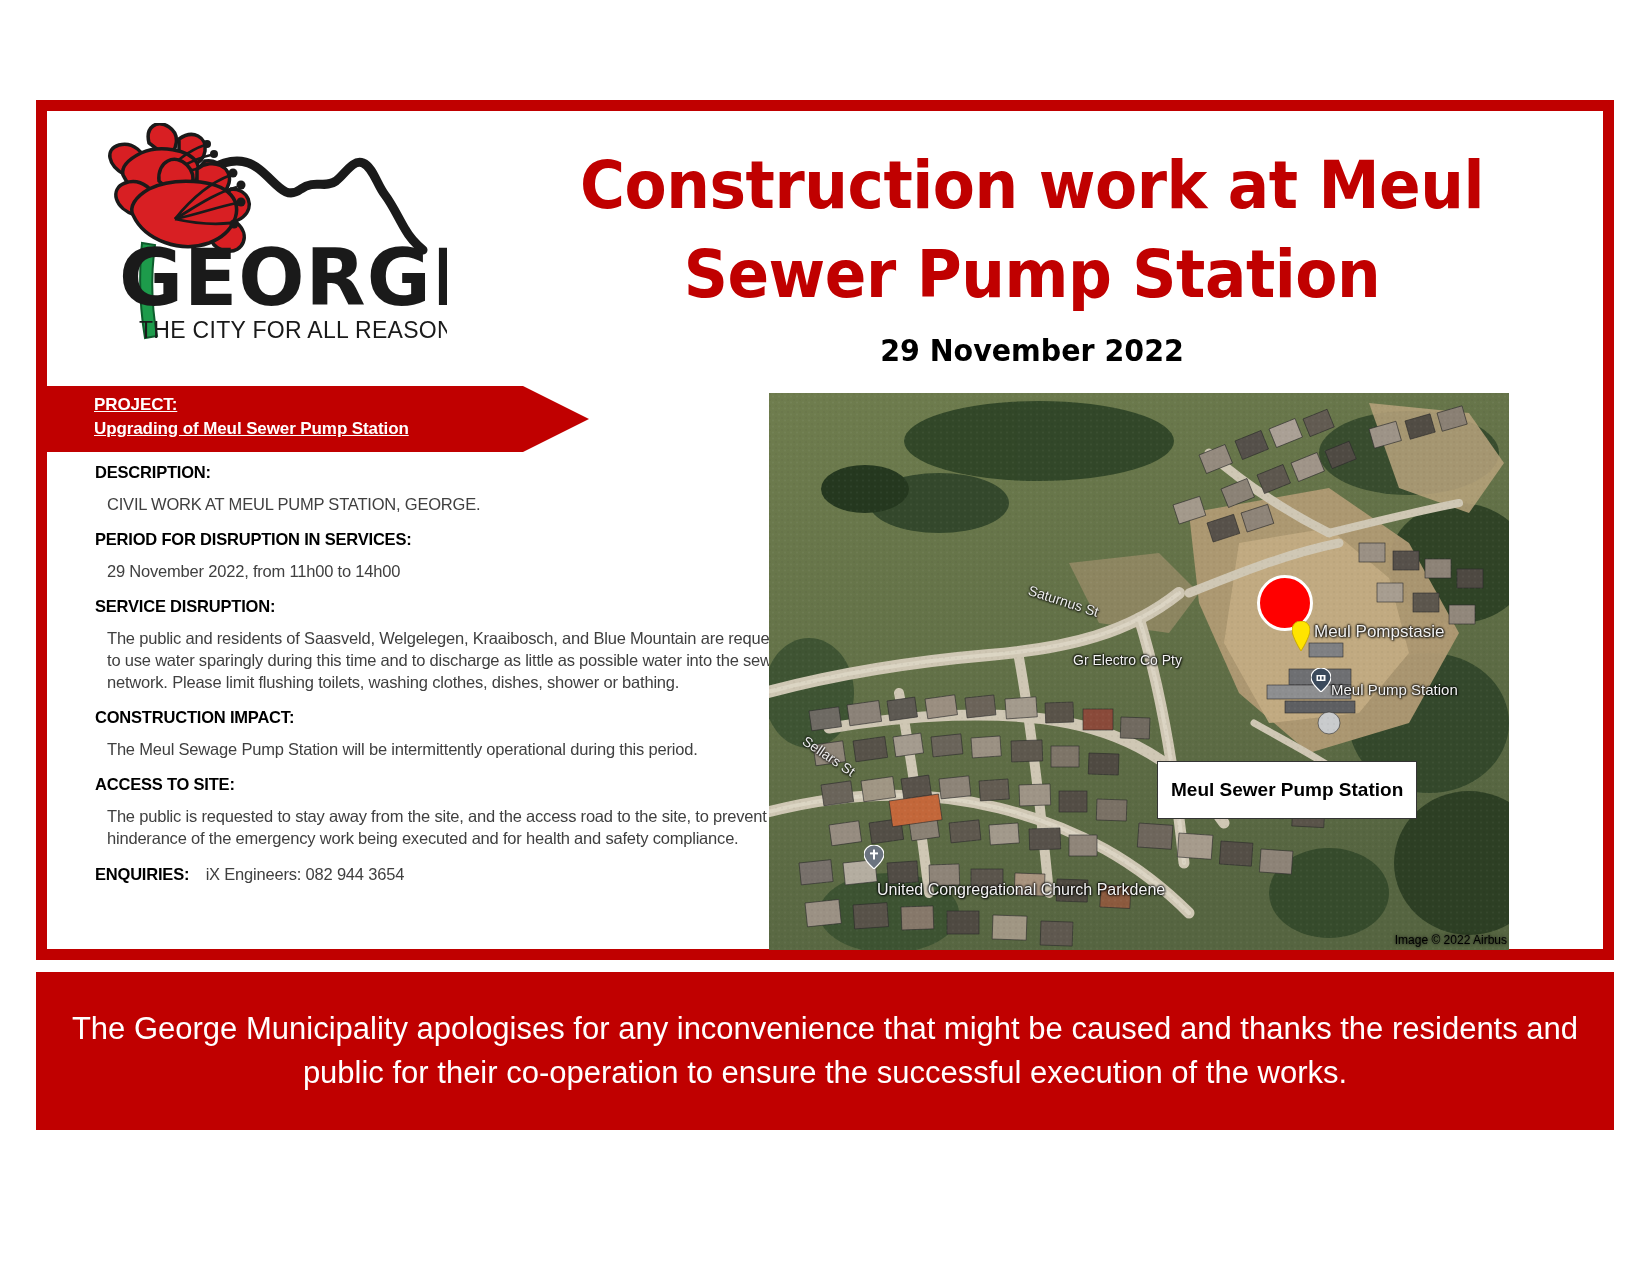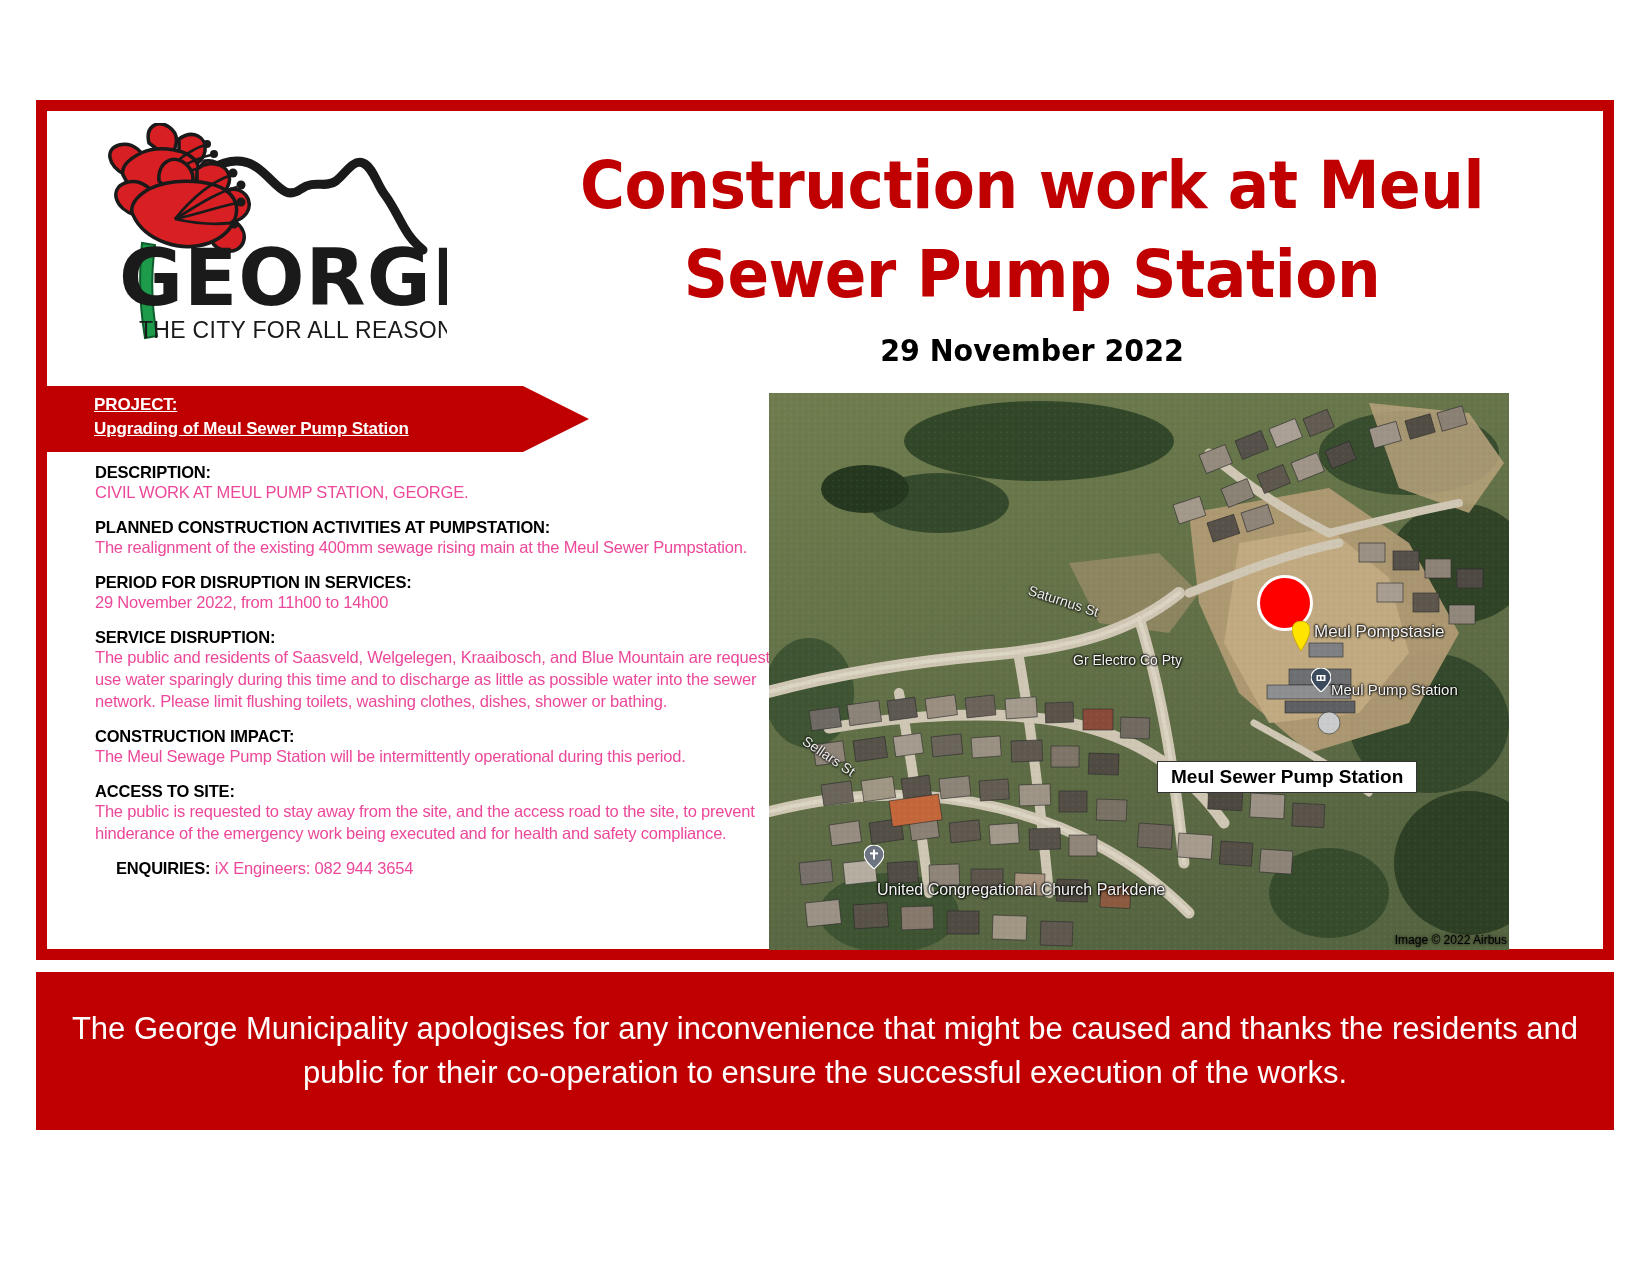--- a/index.html
+++ b/index.html
@@ -73,27 +73,27 @@
     width:718px;
   }
   .sec{margin-bottom:14px;}
   .sec h4{
     margin:0;
     font-size:16.5px;font-weight:bold;color:#000;
     font-family:"Liberation Sans",sans-serif;
     letter-spacing:-0.2px;
   }
   .sec p{
-    margin:0;
-    font-size:16.5px;color:#ec4899;line-height:1.33;
+    margin:12px;
+    font-size:16.5px;color:#404040;line-height:1.33;
     font-family:"Liberation Sans",sans-serif;
     letter-spacing:-0.2px;
   }
   .sec.inline p{display:inline;}
-  .sec.inline h4{display:inline;margin-left:21px;}
+  .sec.inline h4{display:inline;}
 
   
   .map-wrap{
     position:absolute;left:722px;top:282px;
     width:740px;height:557px;
     overflow:hidden;
     background:#5d6a46;
   }
   .map-canvas{position:absolute;inset:0;}
   .map-canvas svg{display:block;}
@@ -125,21 +125,21 @@
   .pin-yellow{
     position:absolute;width:18px;height:30px;
   }
   .poi-dot{
     position:absolute;width:20px;height:24px;
   }
   .callout{
     position:absolute;
     background:#ffffff;
     border:1px solid #333;
-    padding:4px 13px;
+    padding:17px 13px;
     font-family:"Liberation Sans",sans-serif;
     font-weight:bold;
     font-size:19px;
     color:#000;
     white-space:nowrap;
   }
   .attribution{
     position:absolute;right:2px;bottom:3px;
     color:#000000;font-size:12px;
     font-family:"Liberation Sans",sans-serif;
@@ -237,24 +237,20 @@
     <div>Upgrading of Meul Sewer Pump Station</div>
   </div>
 
   <div class="body-col">
 
     <div class="sec">
       <h4>DESCRIPTION:</h4>
       <p>CIVIL WORK AT MEUL PUMP STATION, GEORGE.</p>
     </div>
 
-    <div class="sec">
-      <h4>PLANNED CONSTRUCTION ACTIVITIES AT PUMPSTATION:</h4>
-      <p>The realignment of the existing 400mm sewage rising main at the Meul Sewer Pumpstation.</p>
-    </div>
 
     <div class="sec">
       <h4>PERIOD FOR DISRUPTION IN SERVICES:</h4>
       <p>29 November 2022, from 11h00 to 14h00</p>
     </div>
 
     <div class="sec">
       <h4>SERVICE DISRUPTION:</h4>
       <p>The public and residents of Saasveld, Welgelegen, Kraaibosch, and Blue Mountain are requested to use water sparingly during this time and to discharge as little as possible water into the sewer network. Please limit flushing toilets, washing clothes, dishes, shower or bathing.</p>
     </div>

